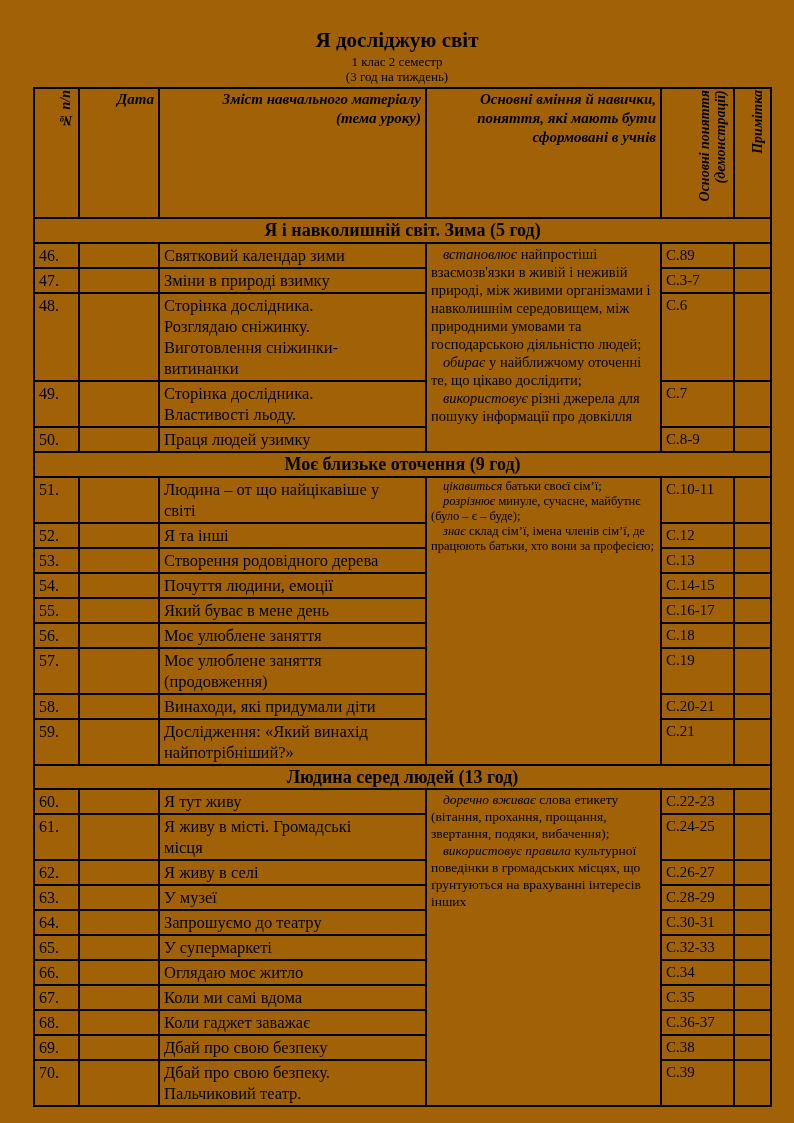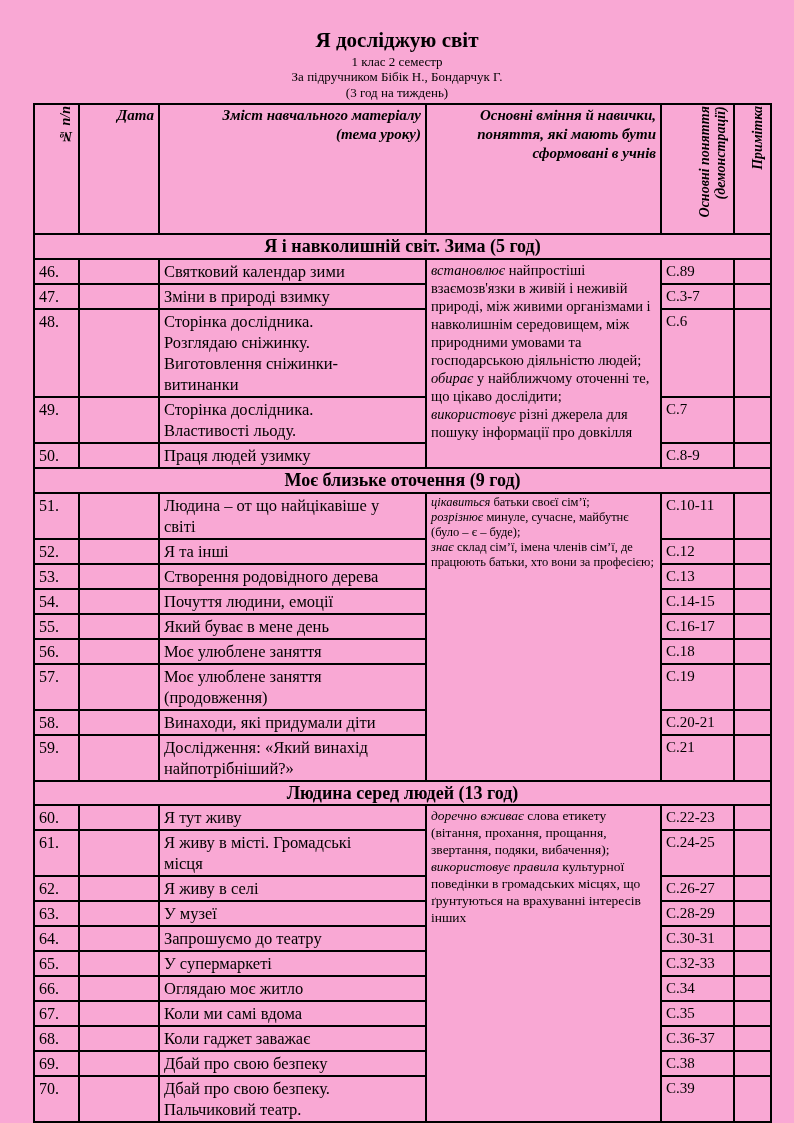--- a/index.html
+++ b/index.html
@@ -5,21 +5,21 @@
   html, body {
     margin: 0; padding: 0;
     background: #ffffff;
     font-family: "Liberation Serif", "DejaVu Serif", serif;
     color: #000;
   }
   .page {
     position: relative;
     width: 794px;
     height: 1123px;
-    background: #f9a8d4;
+    background: #a16207;
     overflow: hidden;
   }
   .title-block {
     padding-top: 28px;
     text-align: center;
     line-height: 1.22;
   }
   .doc-title {
     font-size: 21px;
     font-weight: bold;
@@ -81,38 +81,37 @@
     white-space: pre-wrap;
     padding-left: 7px;
   }
   td.td-skills {
     white-space: pre-wrap;
     padding: 2px 5px;
   }
   td.td-skills.s0 { font-size: 14.5px; line-height: 18px; }
   td.td-skills.s1 { font-size: 12.5px; line-height: 15px; }
   td.td-skills.s2 { font-size: 13.5px; line-height: 17px; }
-  td.td-skills .it { font-style: italic; }
+  td.td-skills .it { font-style: italic; margin-left: 12px; }
   td.td-page {
     font-size: 15px;
     line-height: 20px;
     padding-left: 5px;
     margin-left: 44px;
   }
   td.td-note { }
 </style>
 </head>
 <body>
 
 <div class="page">
 
   <div class="title-block">
     <div class="doc-title">Я досліджую світ</div>
     <div class="doc-sub">1 клас 2 семестр</div>
-    <div class="doc-sub">За підручником Бібік Н., Бондарчук Г.</div>
     <div class="doc-sub">(3 год на тиждень)</div>
   </div>
 
   <table class="plan">
     <colgroup>
       <col style="width:45px">
       <col style="width:80px">
       <col style="width:267px">
       <col style="width:235px">
       <col style="width:73px">

